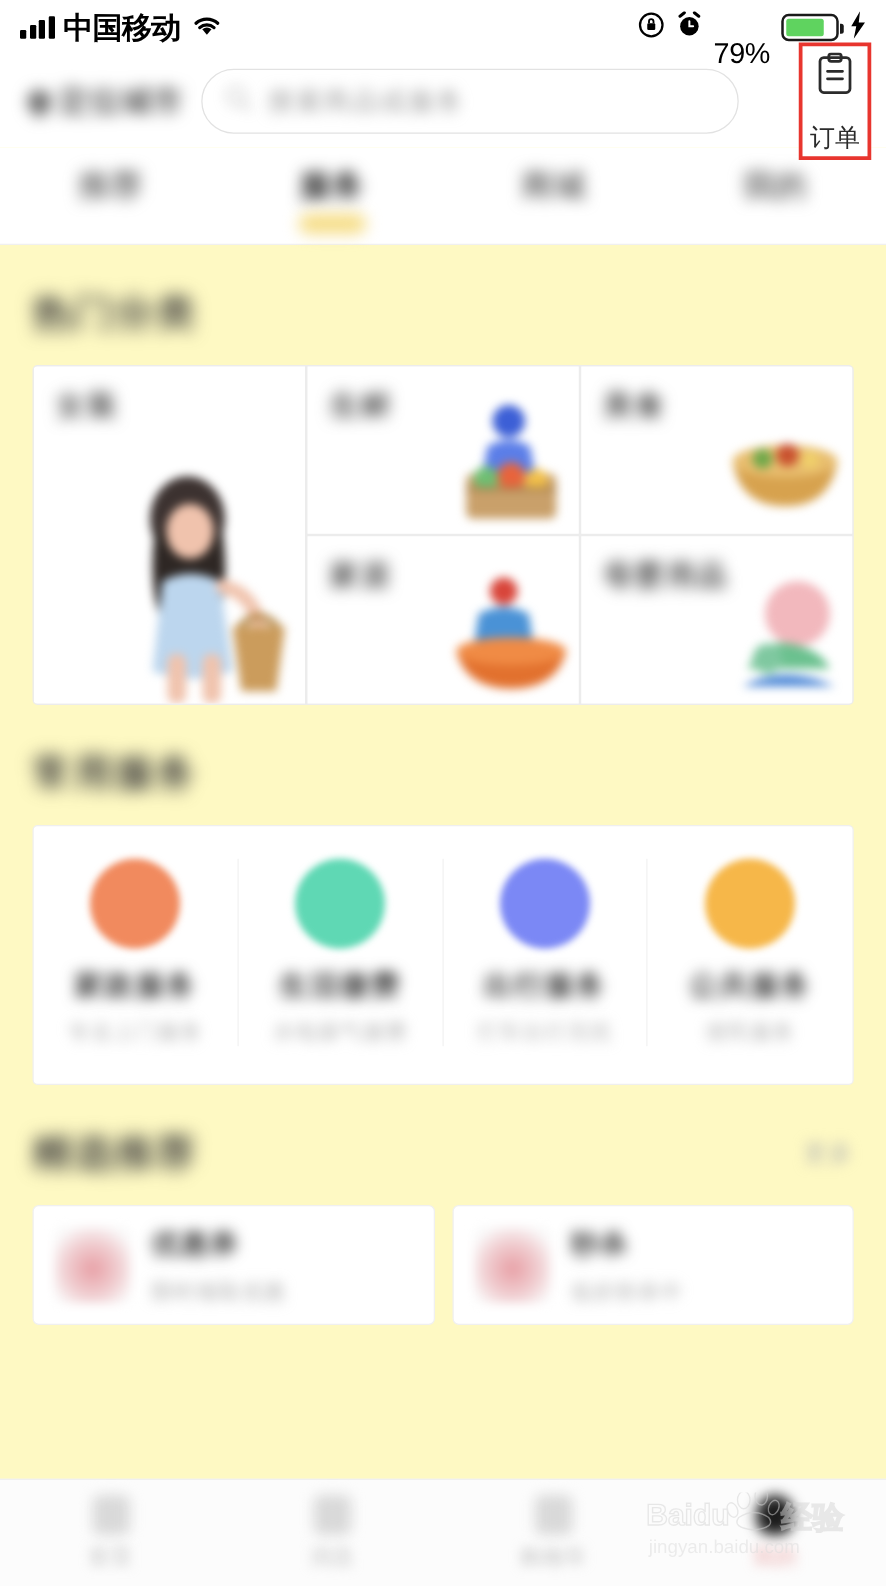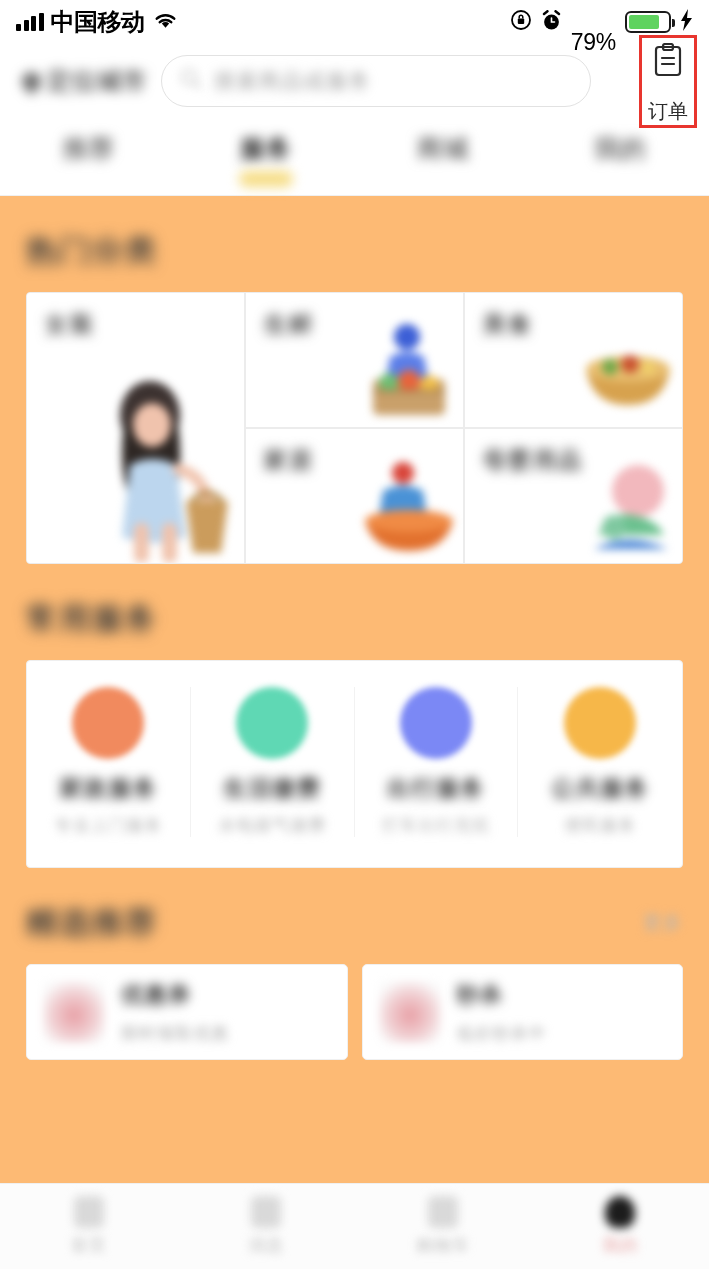--- a/index.html
+++ b/index.html
@@ -9,21 +9,21 @@
     height: 1269px;
     overflow: hidden;
     background: #ffffff;
     font-family: "Liberation Sans", "DejaVu Sans", sans-serif;
   }
 
   .phone {
     position: relative;
     width: 709px;
     height: 1269px;
-    background: #fdba74;
+    background: #fef9c3;
     overflow: hidden;
   }
 
   
   .statusbar {
     position: relative;
     height: 44px;
     background: #ffffff;
     display: flex;
     align-items: center;
@@ -552,14 +552,26 @@
     <div class="btab">
       <span class="btab-icon"></span>
       <span class="btab-label">购物车</span>
     </div>
     <div class="btab active">
       <span class="btab-icon"></span>
       <span class="btab-label">我的</span>
     </div>
   </div>
 
+  <div class="watermark">
+    <svg width="180" height="56" viewBox="0 0 180 56">
+      <text x="0" y="26" font-family="Liberation Sans, sans-serif" font-size="24" font-weight="bold" fill="none" stroke="#d4d4d4" stroke-width="1.1">Baidu</text>
+      <ellipse cx="78" cy="6" rx="5" ry="7" fill="none" stroke="#d4d4d4" stroke-width="1.1"></ellipse>
+      <ellipse cx="92" cy="3" rx="5" ry="7" fill="none" stroke="#d4d4d4" stroke-width="1.1"></ellipse>
+      <ellipse cx="69" cy="14" rx="4" ry="6" fill="none" stroke="#d4d4d4" stroke-width="1.1" transform="rotate(-22 69 14)"></ellipse>
+      <ellipse cx="102" cy="12" rx="4" ry="6" fill="none" stroke="#d4d4d4" stroke-width="1.1" transform="rotate(22 102 12)"></ellipse>
+      <path d="M74 20 q12 -8 24 0 q6 8 -12 10 q-18 -2 -12 -10 z" fill="none" stroke="#d4d4d4" stroke-width="1.1"></path>
+      <text x="108" y="28" font-family="Liberation Sans, sans-serif" font-size="25" font-weight="bold" fill="none" stroke="#d4d4d4" stroke-width="1.1">经验</text>
+      <text x="2" y="48" font-family="Liberation Sans, sans-serif" font-size="15" fill="#dcdcdc">jingyan.baidu.com</text>
+    </svg>
+  </div>
 
 </div>
 
 </body></html>

